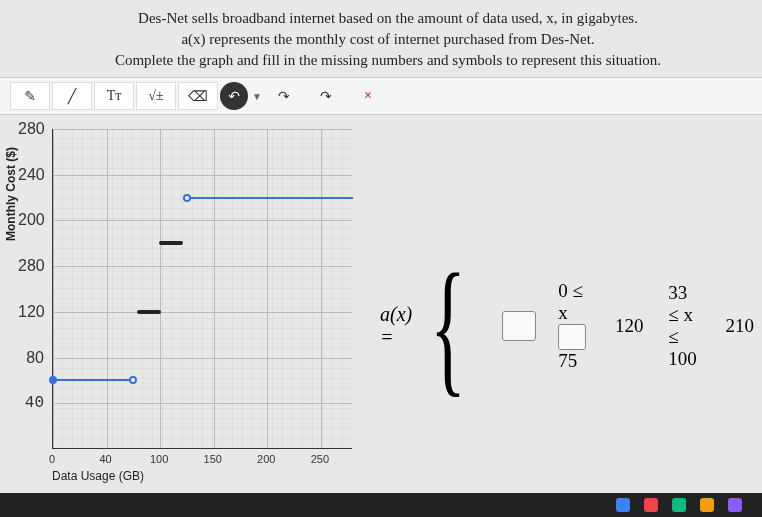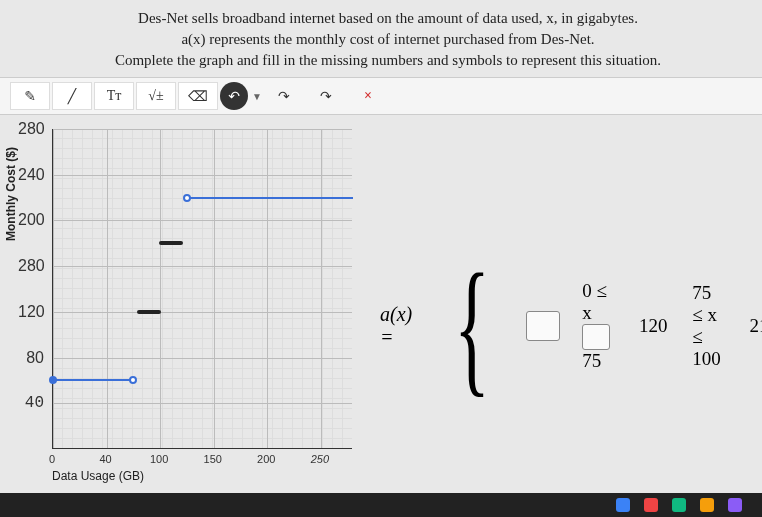--- a/index.html
+++ b/index.html
@@ -147,21 +147,21 @@
       justify-content: center;
       padding-top: 30px;
       font-family: 'Times New Roman', serif;
     }
     .equation {
       display: flex;
       align-items: center;
       font-size: 20px;
       font-style: italic;
     }
-    .lhs { margin-right: 24px; }
+    .lhs { margin-right: 0; }
     .brace {
       font-size: 150px;
       line-height: 140px;
       font-weight: 100;
       font-style: normal;
       margin-right: 10px;
       transform: scaleX(0.5);
     }
     .cases { display: flex; flex-direction: row; gap: 18px; font-style: normal; }
     .case-row { display: flex; align-items: center; gap: 14px; font-size: 19px; }
@@ -242,21 +242,21 @@
         <div class="open-point" style="left: 133.929px; top: 68.5714px;"></div>
         <div class="pending-segment" style="left: 84.4286px; top: 180.857px; width: 24px;"></div>
         <div class="pending-segment" style="left: 105.857px; top: 112.286px; width: 24px;"></div>
       </div>
     <div class="xlabel">Data Usage (GB)</div>
   <div class="xtick" style="left: 42px;">0</div>
       <div class="xtick" style="left: 95.5714px;">40</div>
       <div class="xtick" style="left: 149.143px;">100</div>
       <div class="xtick" style="left: 202.714px;">150</div>
       <div class="xtick" style="left: 256.286px;">200</div>
-      <div class="xtick" style="left: 309.857px; font-style: italic;">250</div>
+      <div class="xtick" style="left: 309.857px;">250</div>
       <div class="ytick" style="top: 282.286px; font-family: Liberation Mono, monospace;">40</div>
       <div class="ytick" style="top: 236.571px;">80</div>
       <div class="ytick" style="top: 190.857px;">120</div>
       <div class="ytick" style="top: 145.143px;">280</div>
       <div class="ytick" style="top: 99.4286px;">200</div>
       <div class="ytick" style="top: 53.7143px;">240</div>
       <div class="ytick" style="top: 8px;">280</div>
     </div>
 
   <div class="equation-area">
@@ -269,21 +269,21 @@
           <span class="case-val"><span class="blank-box"></span></span>
           <span>
             <span>0 ≤ x</span>
             <span class="blank-box sm"></span>
             <span>75</span>
           </span>
         </div>
 
         <div class="case-row">
           <span class="case-val">120</span>
-          <span>75 ≤ x ≤ 100</span>
+          <span>33 ≤ x ≤ 100</span>
         </div>
 
         <div class="case-row">
           <span class="case-val">210</span>
         </div>
 
         <div class="case-row">
           <span class="case-val">220</span>
           <span class="blank-box"></span>
           <span class="cursor-icon">⬚</span>

